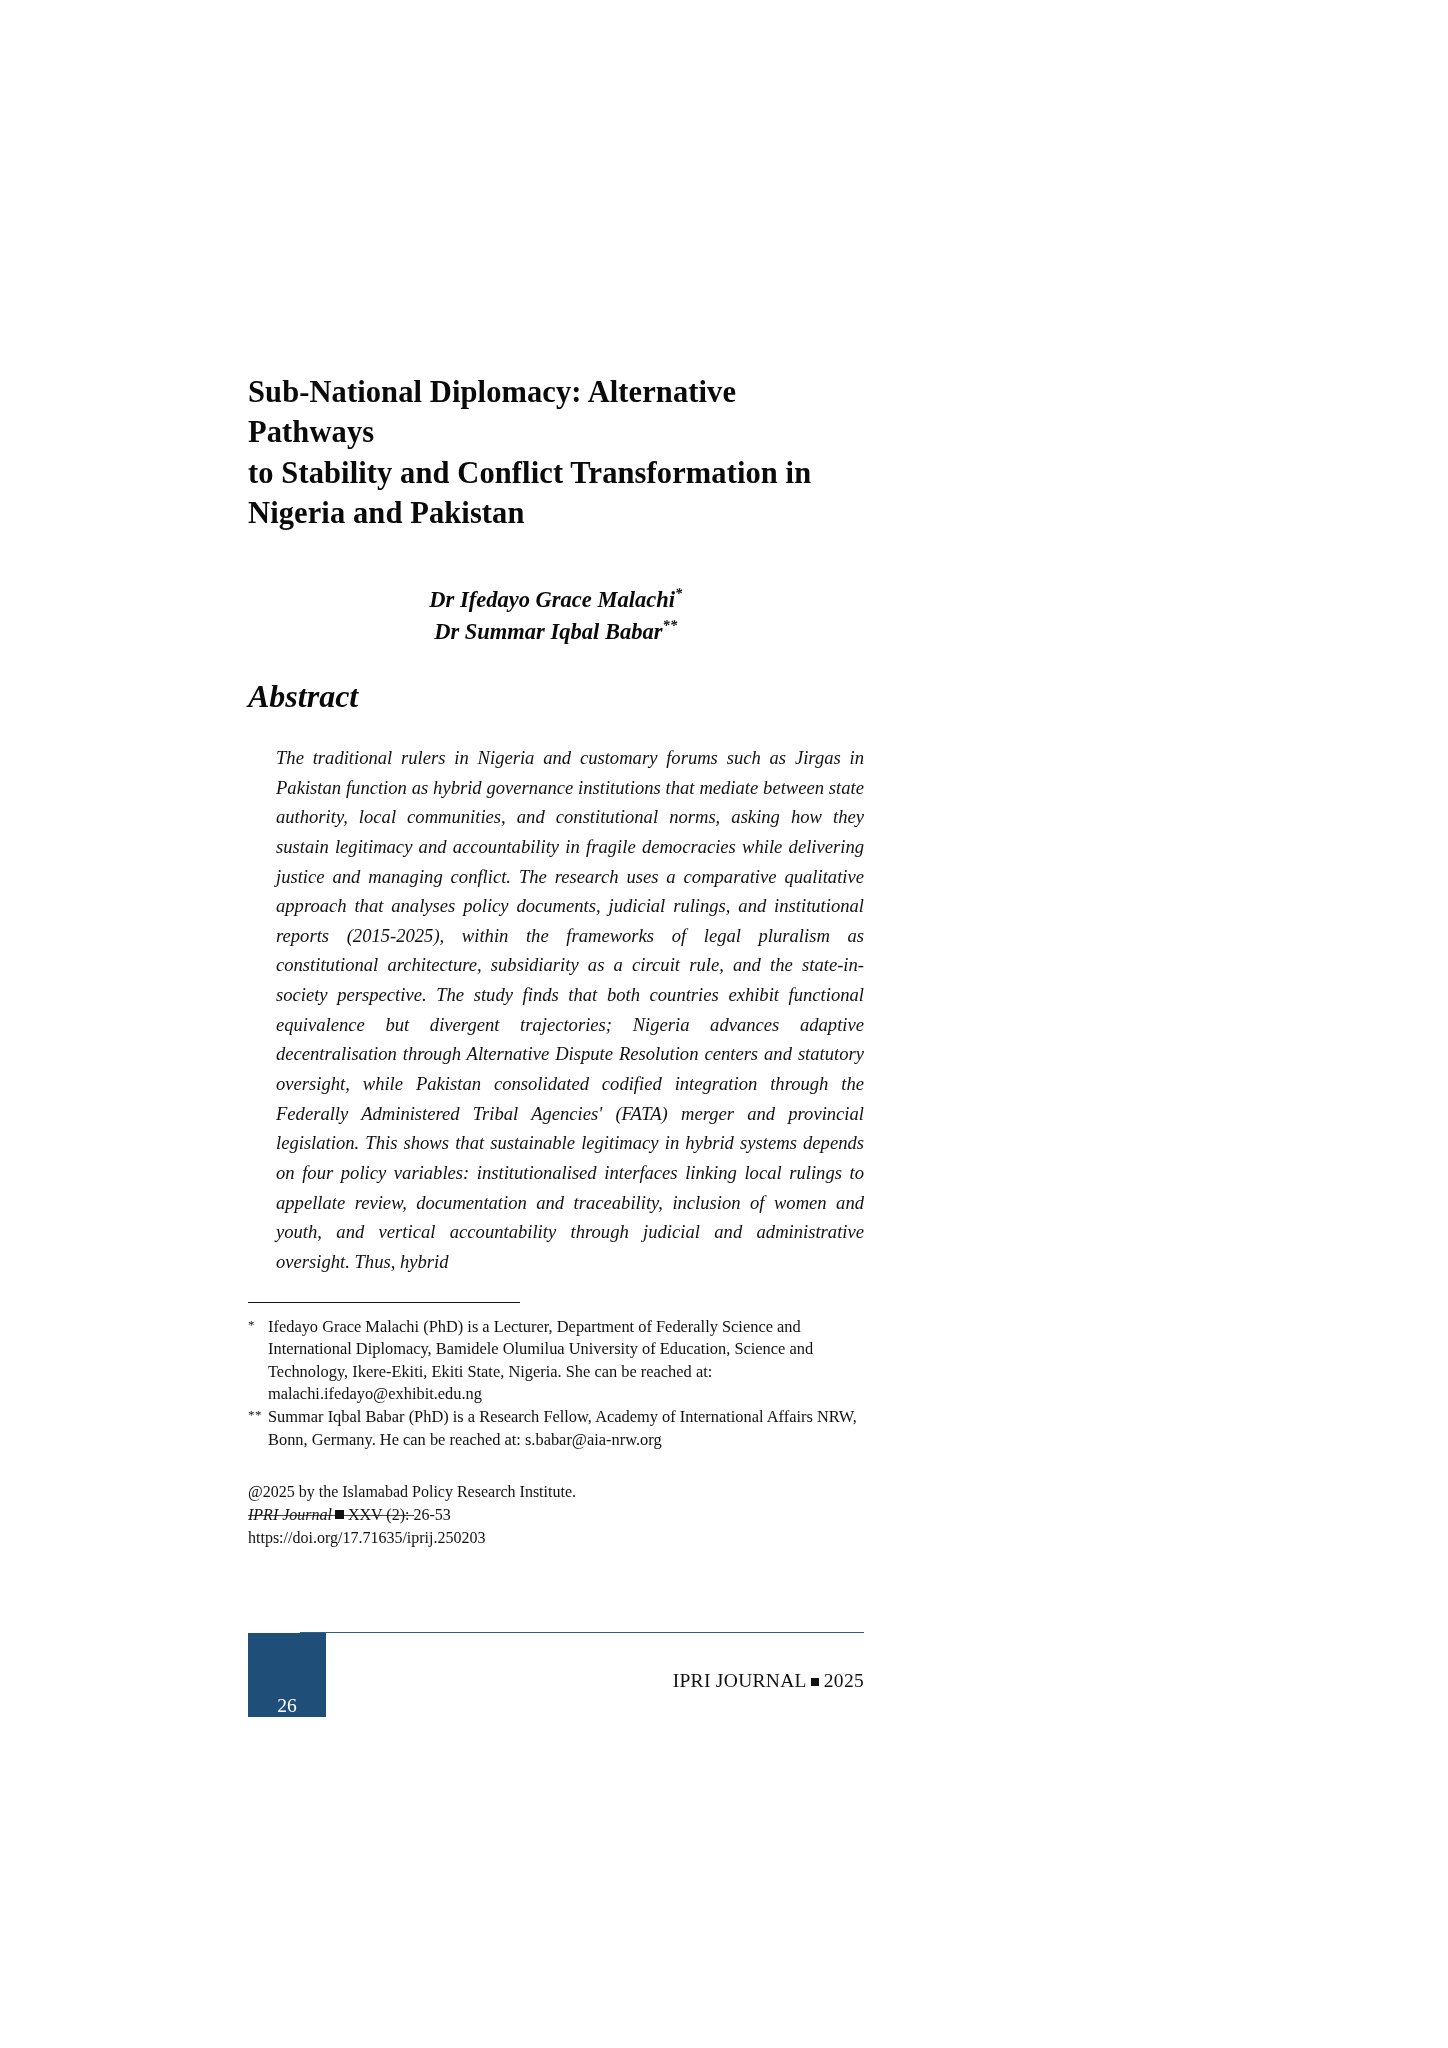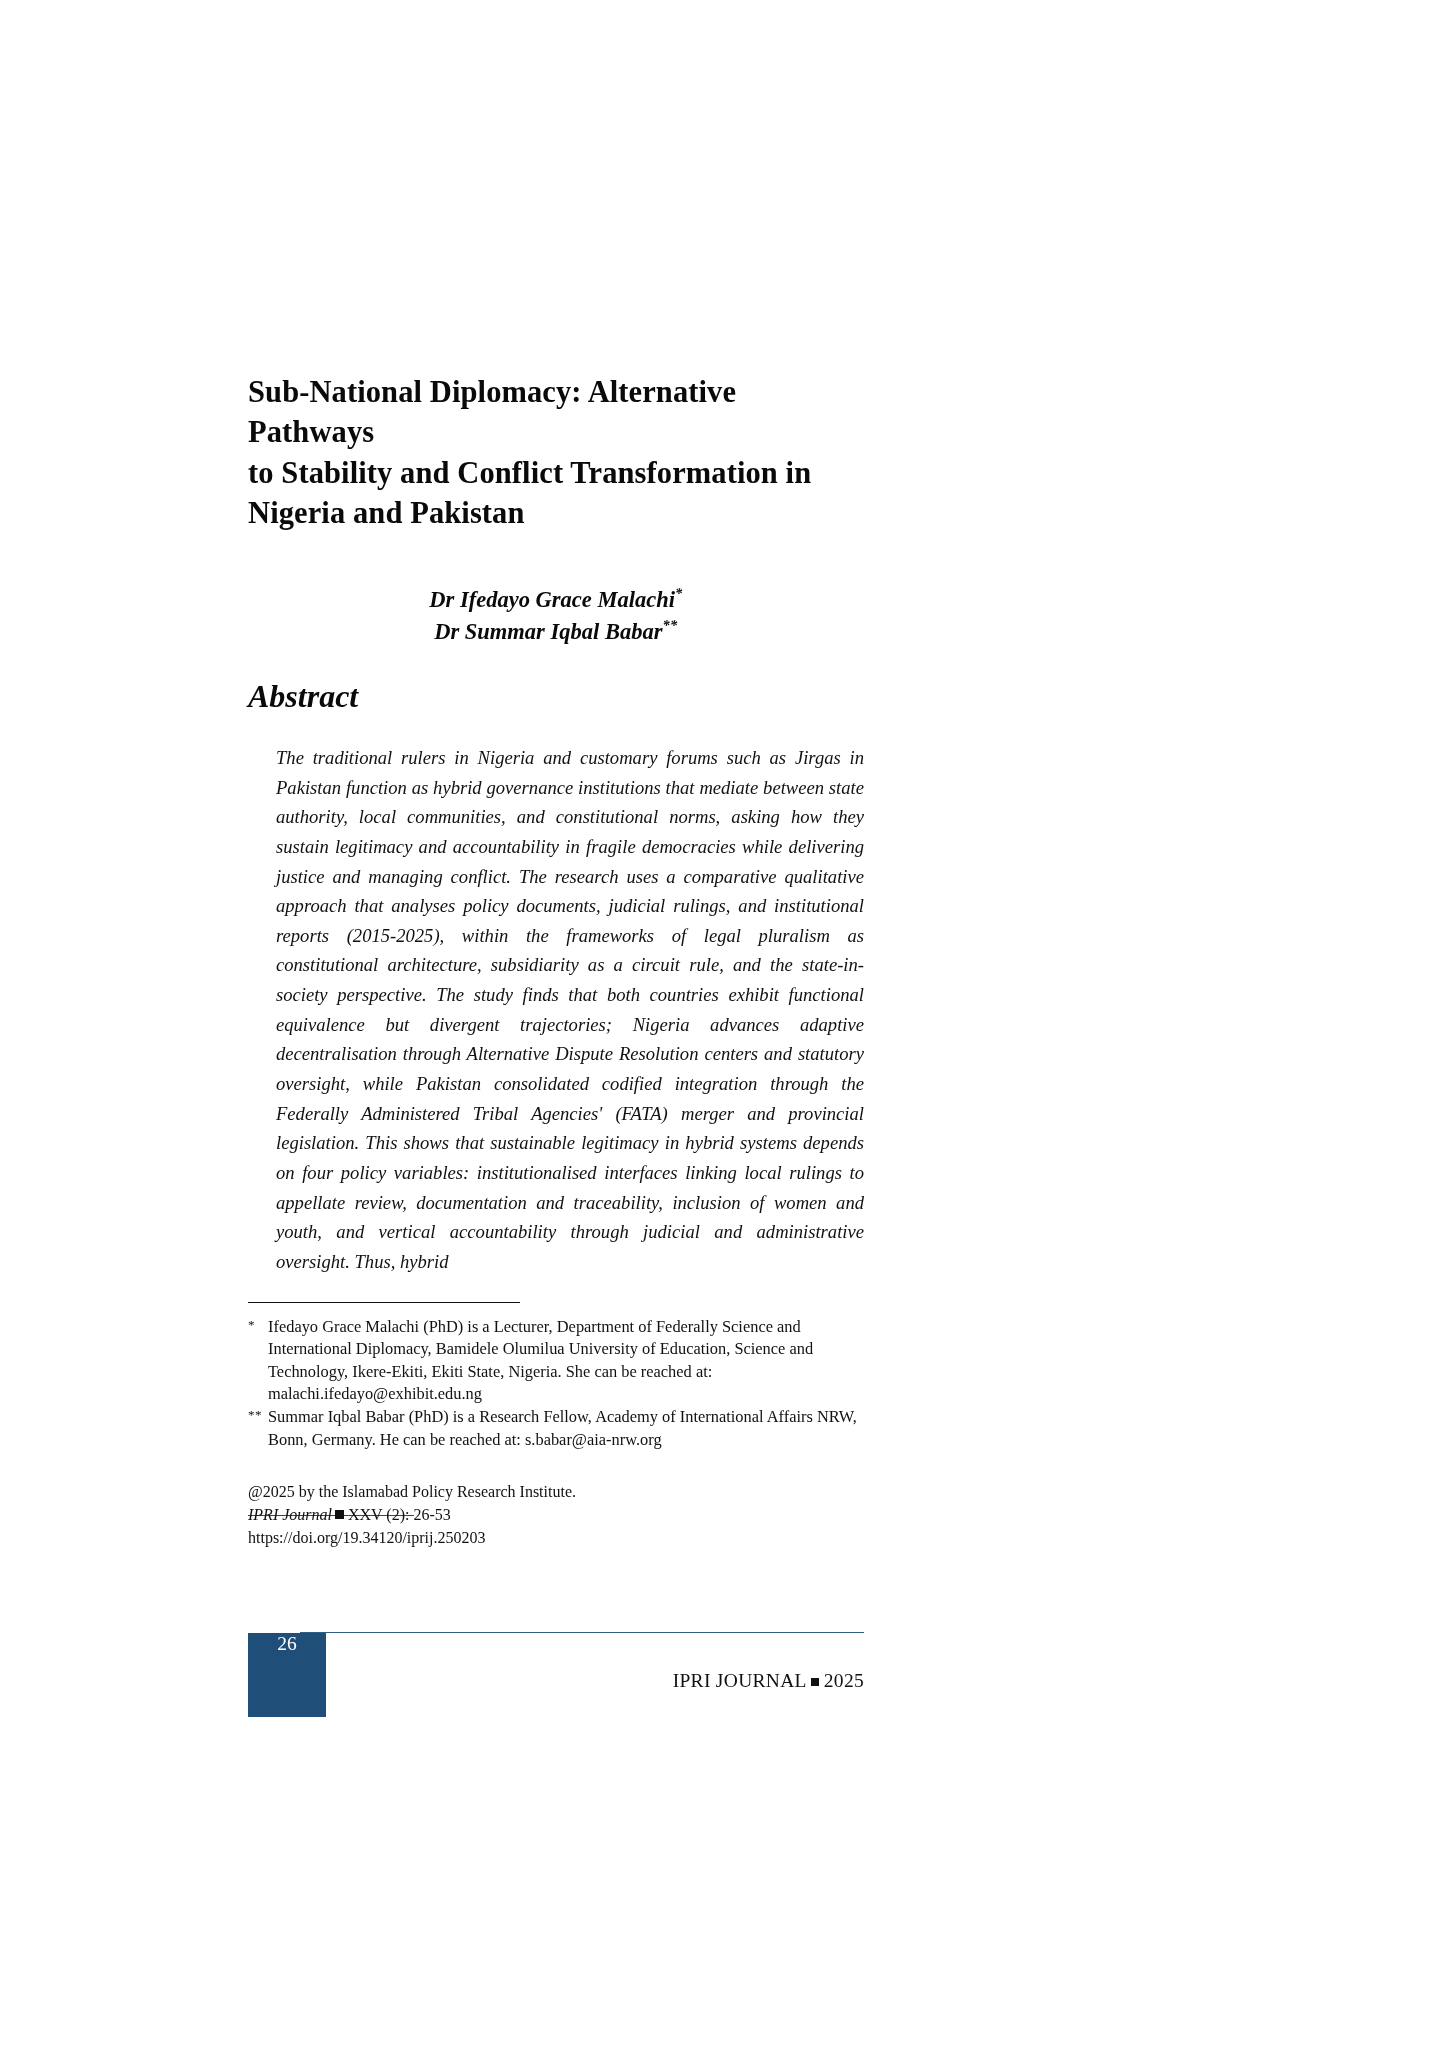--- a/index.html
+++ b/index.html
@@ -154,21 +154,21 @@
   }
   .page-number-box {
     position: absolute;
     left: 248px;
     top: 1633px;
     width: 78px;
     height: 84px;
     background: #1f4e79;
     color: #ffffff;
     display: flex;
-    align-items: flex-start;
+    align-items: flex-end;
     justify-content: center;
     font-size: 19.5px;
   }
   .footer-right {
     position: absolute;
     left: 500px;
     top: 1670px;
     width: 364px;
     text-align: right;
     font-size: 19.5px;
@@ -218,21 +218,21 @@
     <div class="fn">
       <span class="fn-mark">**</span>
       <span class="fn-text">Summar Iqbal Babar (PhD) is a Research Fellow, Academy of International Affairs NRW, Bonn, Germany. He can be reached at: s.babar@aia-nrw.org</span>
     </div>
   </div>
 
   <div class="copy-rule"></div>
   <div class="copyblock">
     <div>@2025 by the Islamabad Policy Research Institute.</div>
     <div><span class="ital">IPRI Journal</span><span class="sqr"></span><span>XXV (2): 26-53</span></div>
-    <div>https://doi.org/19.34120/iprij.250203</div>
+    <div>https://doi.org/17.71635/iprij.250203</div>
   </div>
 
   <div class="footer-rule"></div>
   <div class="page-number-box">
     <span>26</span>
   </div>
   <div class="footer-right">
     <span>IPRI JOURNAL</span><span class="sqr"></span><span>2025</span>
   </div>
 

